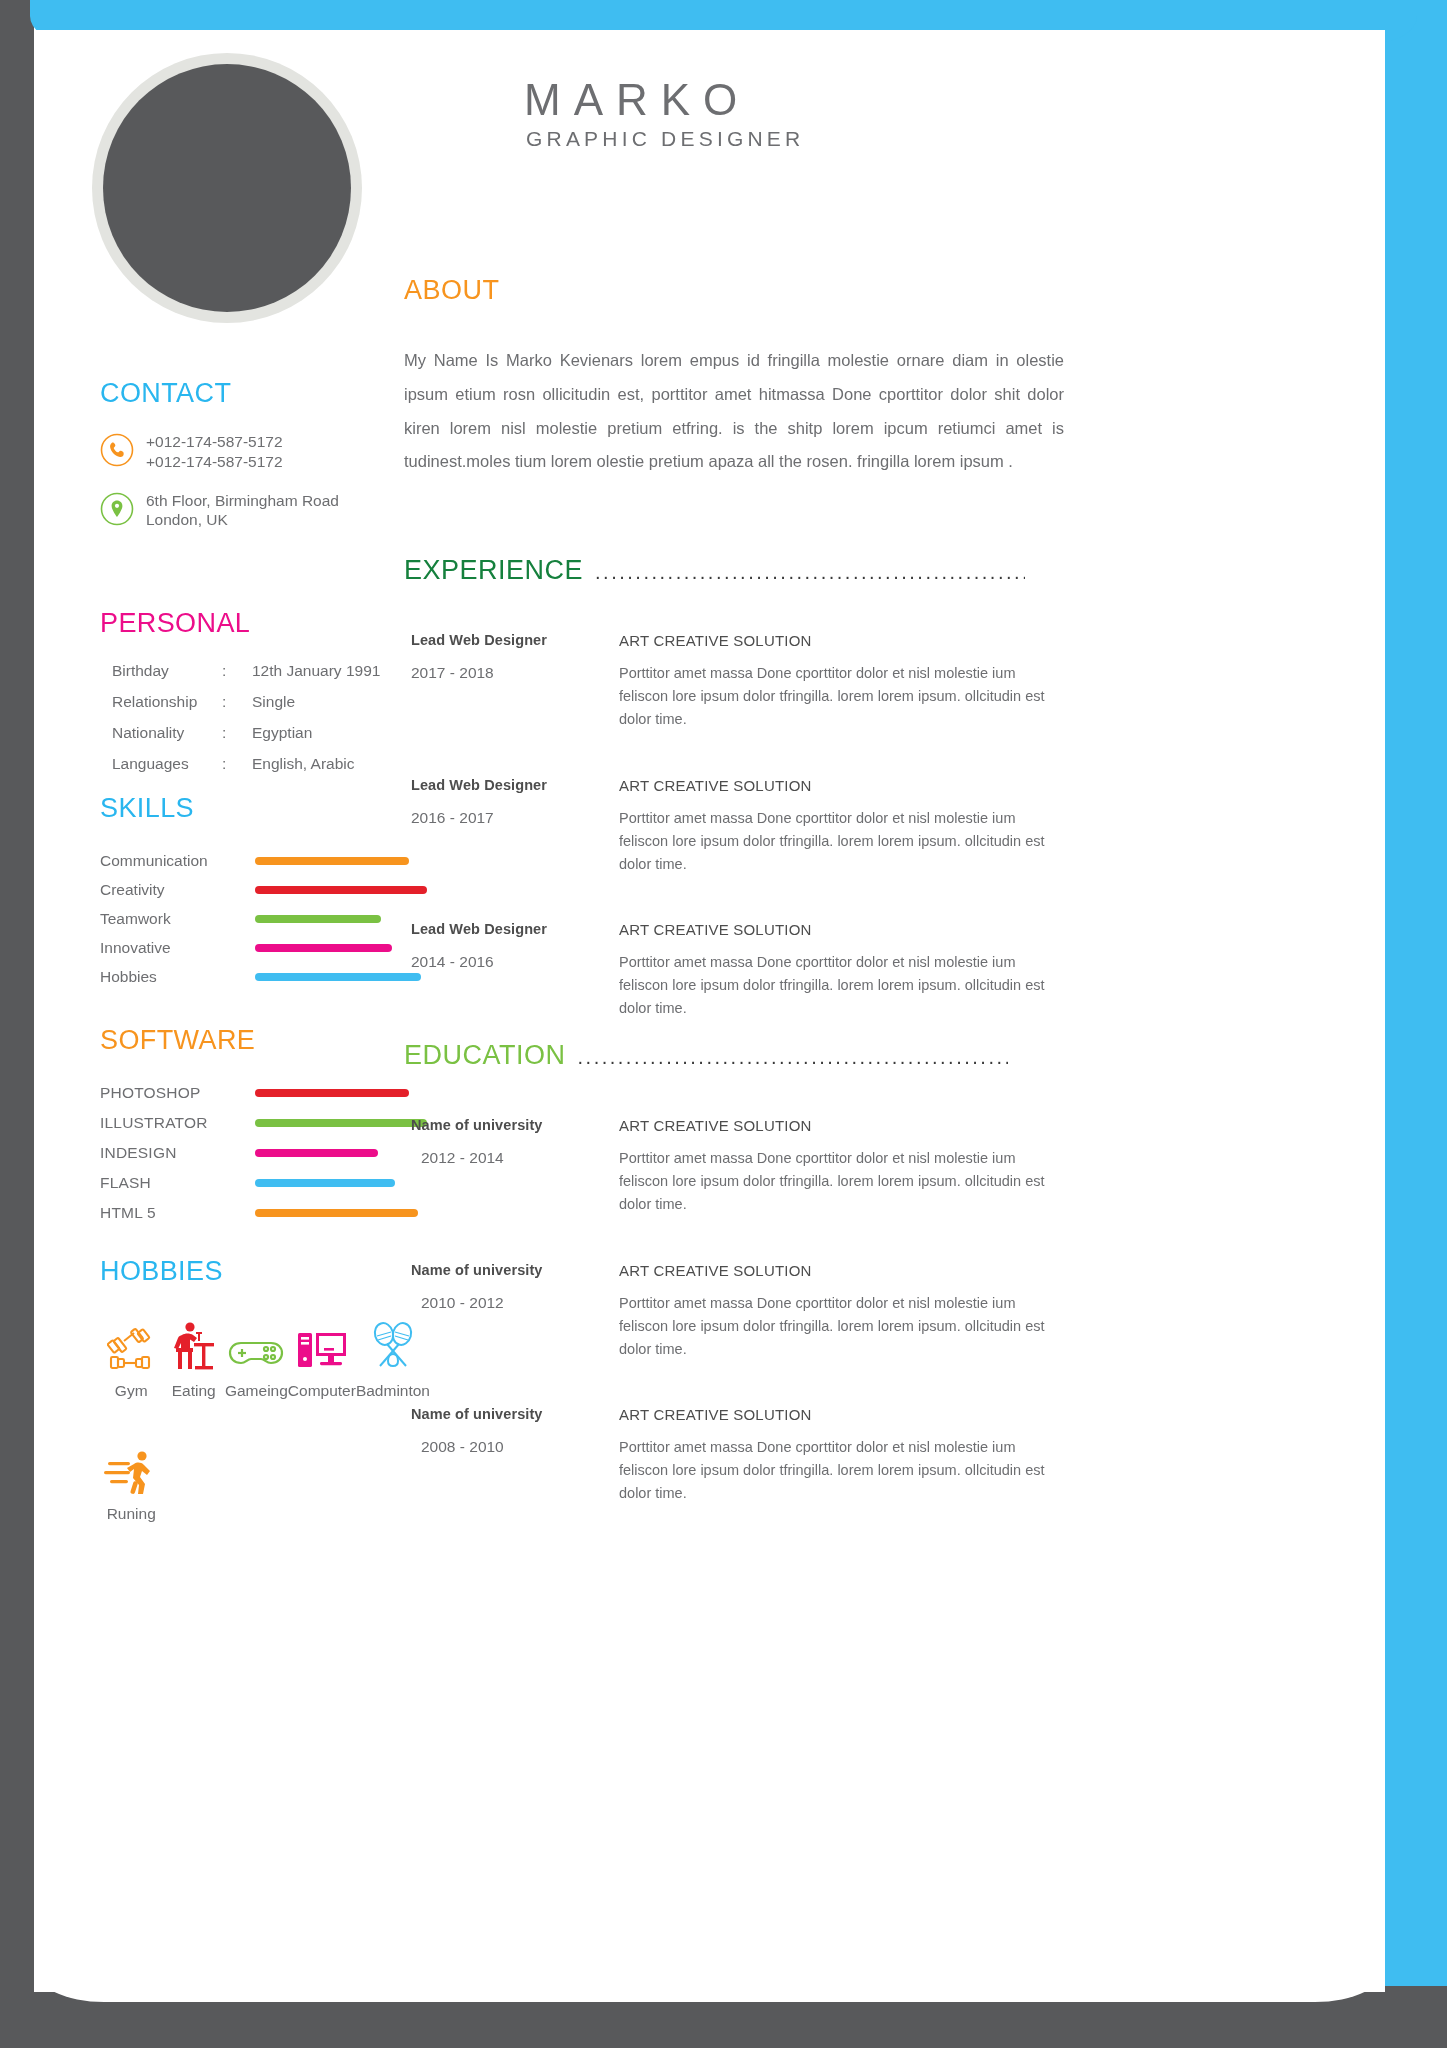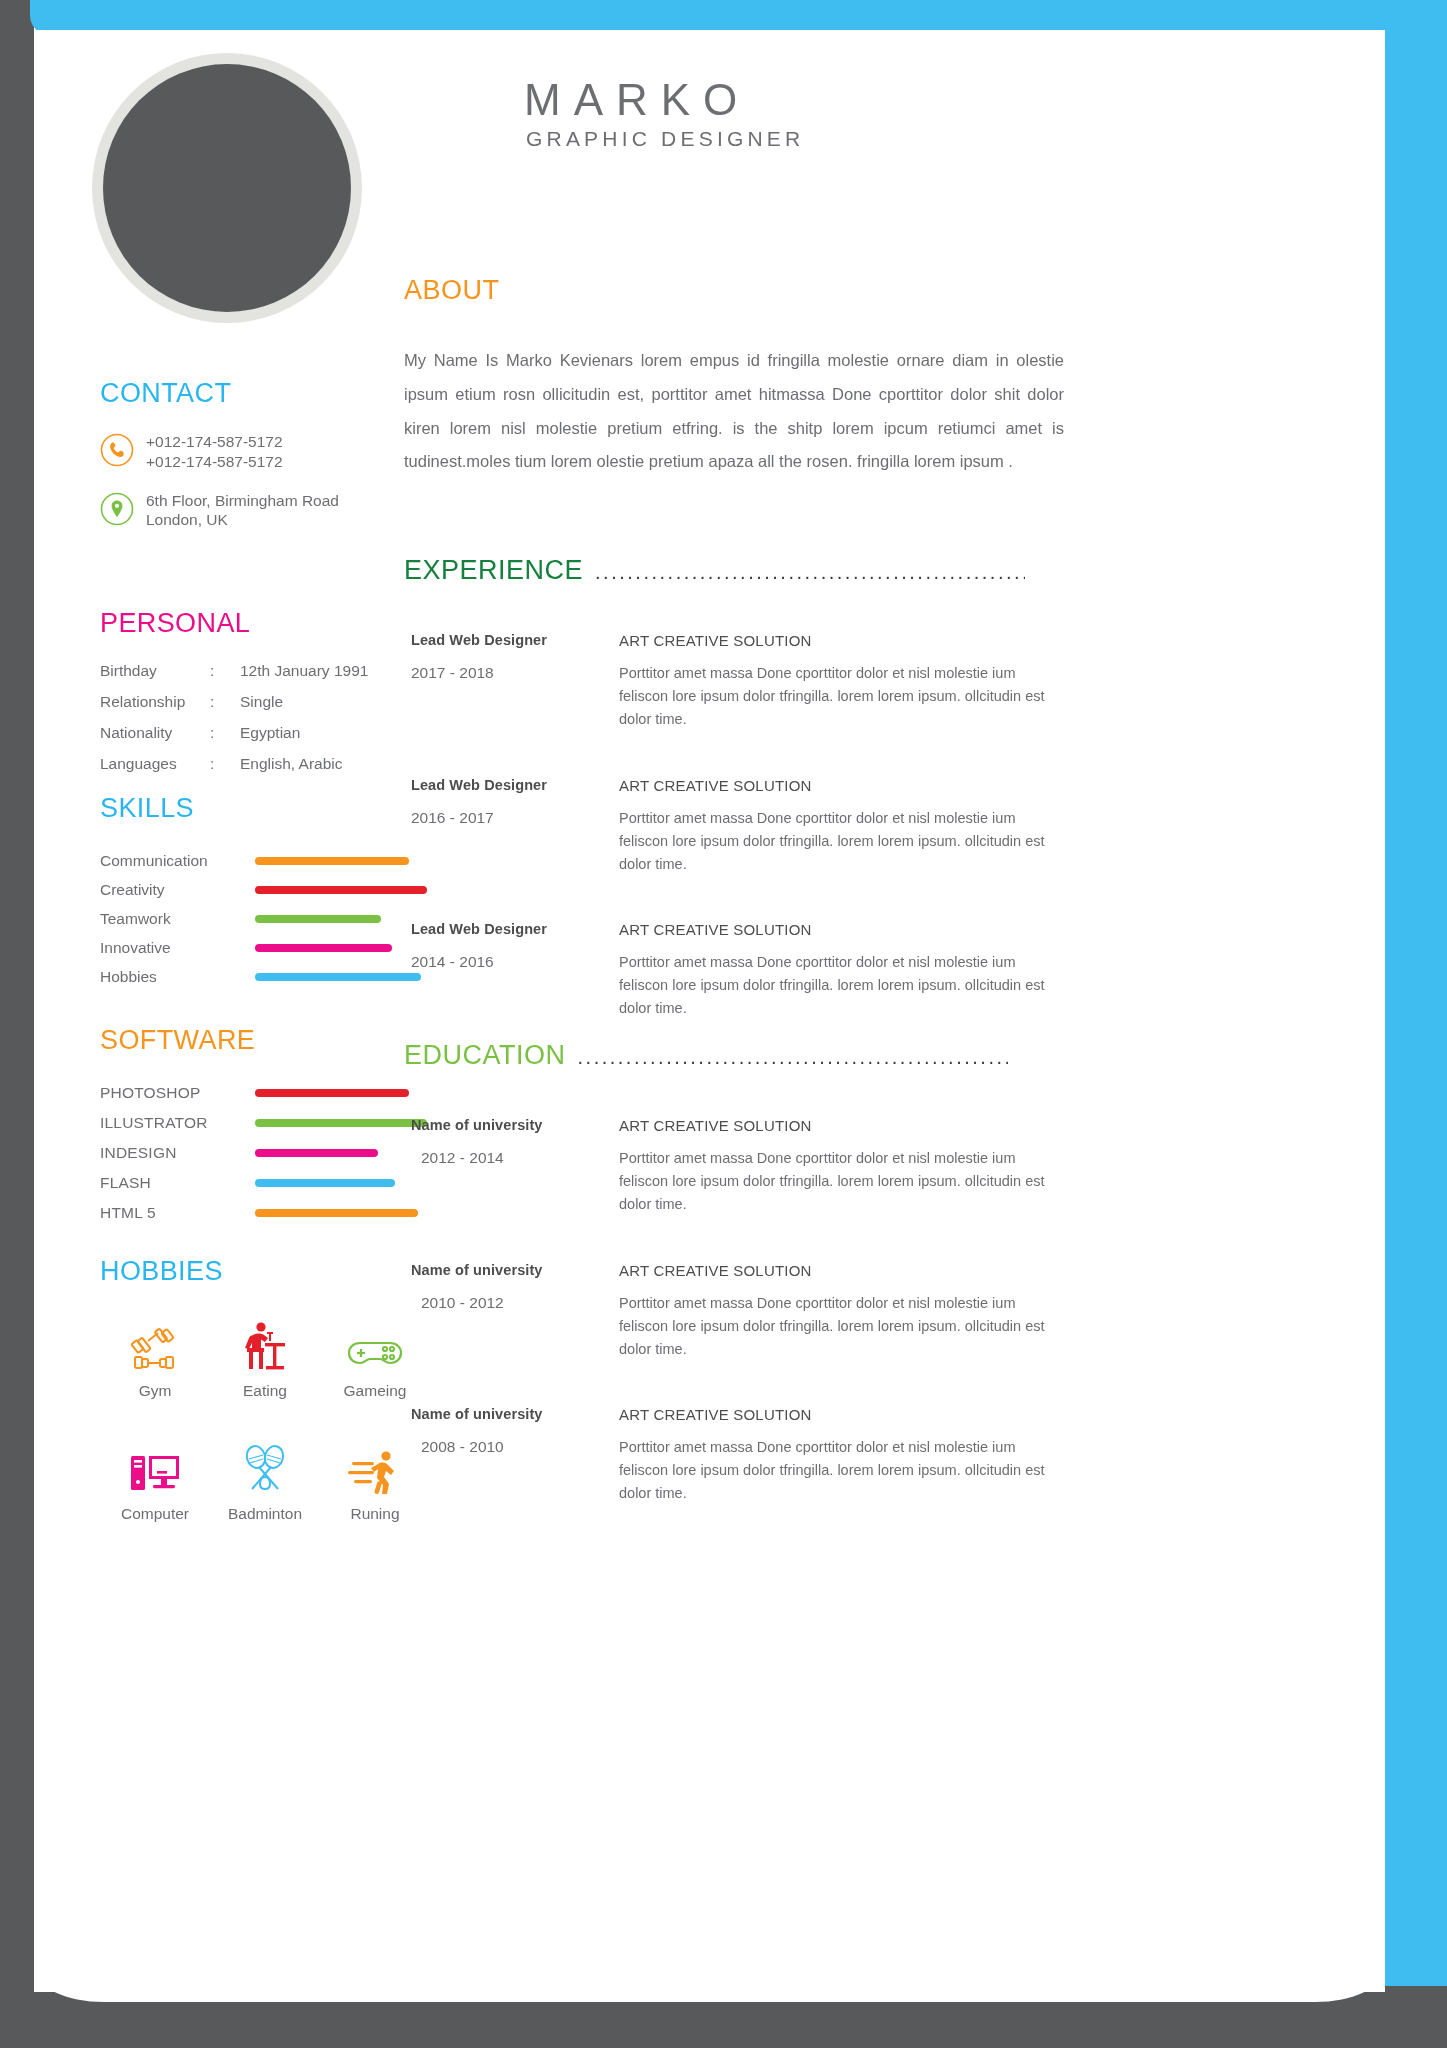--- a/index.html
+++ b/index.html
@@ -78,42 +78,42 @@
   .t-orange{ color:#f7941e; }
 
   .contact-block{ position:absolute; left:46px; top:350px; width:310px; }
   .contact-rows{ margin-top:24px; }
   .c-row{ display:flex; align-items:flex-start; margin-bottom:18px; }
   .c-ico{ width:46px; flex:0 0 46px; padding-top:2px; }
   .c-txt{ font-size:15.5px; color:#6d6e71; line-height:1.28; padding-top:1px;}
   .c-txt div{ white-space:nowrap; }
 
   .personal-block{ position:absolute; left:46px; top:580px; width:310px; }
-  .p-rows{ margin-top:25px; }
+  .p-rows{ margin-top:25px;margin-left:12px; }
   .p-row{ display:flex; font-size:15.5px; color:#6d6e71; margin-bottom:14px; line-height:1.1;}
   .p-key{ width:110px; flex:0 0 110px; }
   .p-colon{ width:30px; flex:0 0 30px; text-align:left; }
   .p-val{ flex:1; }
 
   .skills-block{ position:absolute; left:46px; top:765px; width:330px; }
   .bar-rows{ margin-top:24px; }
   .bar-row{ display:flex; align-items:center; height:29px; }
   .bar-lbl{ font-size:15.5px; color:#6d6e71; width:155px; flex:0 0 155px; }
   .bar-track{ flex:1; position:relative; height:8px; }
   .bar-fill{ position:absolute; left:0; top:0; height:8px; border-radius:5px; }
 
   .software-block{ position:absolute; left:46px; top:997px; width:330px; }
   .sw-lbl{ font-size:15.5px; color:#6d6e71; width:155px; flex:0 0 155px; letter-spacing:.2px;}
   .sw-row{ display:flex; align-items:center; height:30px; }
 
   .hobbies-block{ position:absolute; left:46px; top:1228px; width:330px; }
   .hob-grid{
     margin-top:30px;
     display:grid;
-    grid-template-columns:1fr 1fr 1fr;
+    grid-template-columns:1fr 1fr 1fr 1fr 1fr;
     row-gap:38px;
   }
   .hob-cell{ text-align:center; }
   .hob-ico{ height:58px; display:flex; align-items:flex-end; justify-content:center; }
   .hob-lbl{ font-size:15.5px; color:#6d6e71; margin-top:9px; }
 
   
   .main{ position:absolute; left:360px; top:0; width:991px; }
 
   .name-head{ padding-top:46px; text-align:left; }

